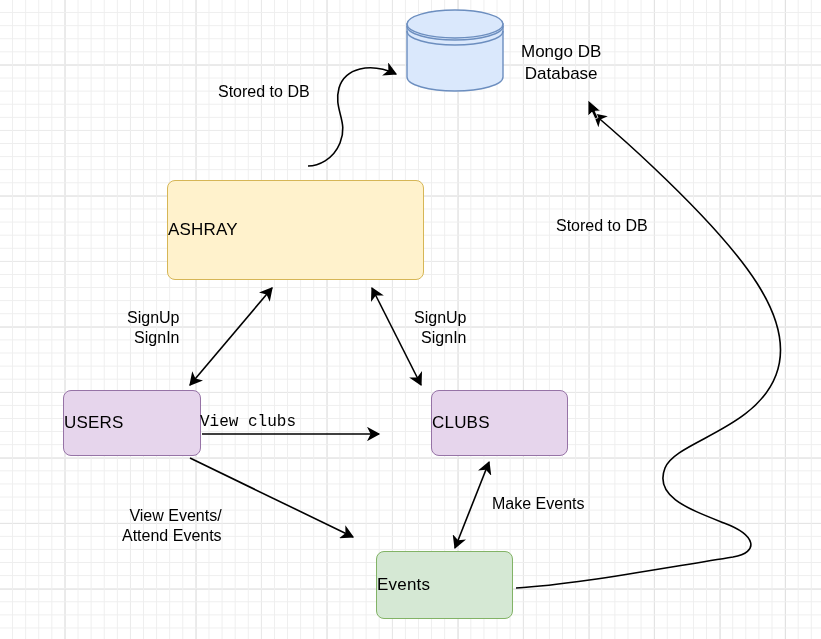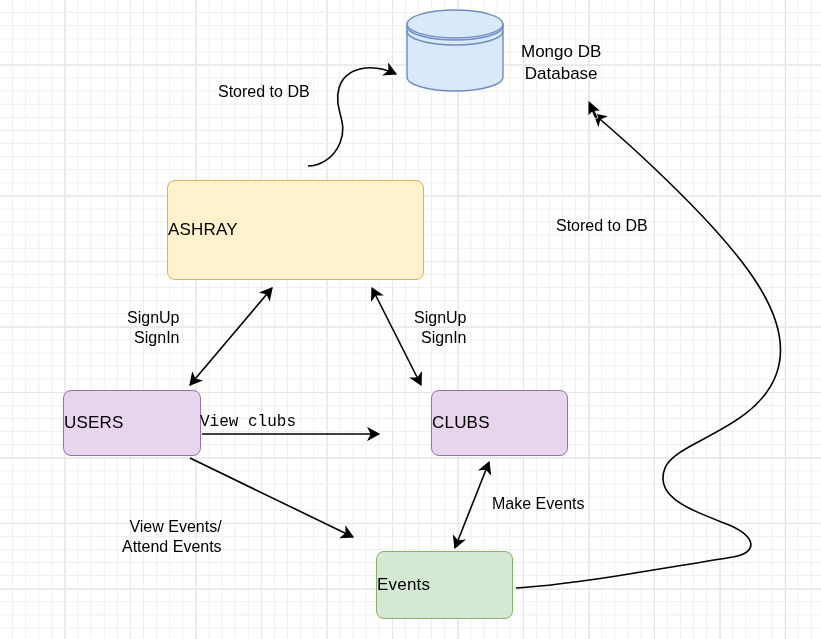--- a/index.html
+++ b/index.html
@@ -145,21 +145,21 @@
   <div class="edge-label" style="left:218px; top:82px;">Stored to DB</div>
 
   <div class="edge-label" style="left:127px; top:308px;">SignUp
 SignIn</div>
 
   <div class="edge-label" style="left:414px; top:308px;">SignUp
 SignIn</div>
 
   <div class="edge-label" style="left:200px; top:412px;font-family:Liberation Mono, monospace;">View clubs</div>
 
-  <div class="edge-label" style="left:122px; top:506px;margin-top:11px;">View Events/
+  <div class="edge-label" style="left:122px; top:506px;">View Events/
 Attend Events</div>
 
   <div class="edge-label" style="left:492px; top:494px;">Make Events</div>
 
   <div class="edge-label" style="left:556px; top:216px;">Stored to DB</div>
 
   <div id="cursor" style="left:587px; top:99px;">
     <svg width="16" height="22" viewBox="0 0 16 22">
       <path d="M 1 1 L 1 17 L 5 13.2 L 8 20 L 11 18.6 L 8.2 12.2 L 13.6 12 Z" fill="#000000" stroke="#ffffff" stroke-width="0.8"></path>
     </svg>

